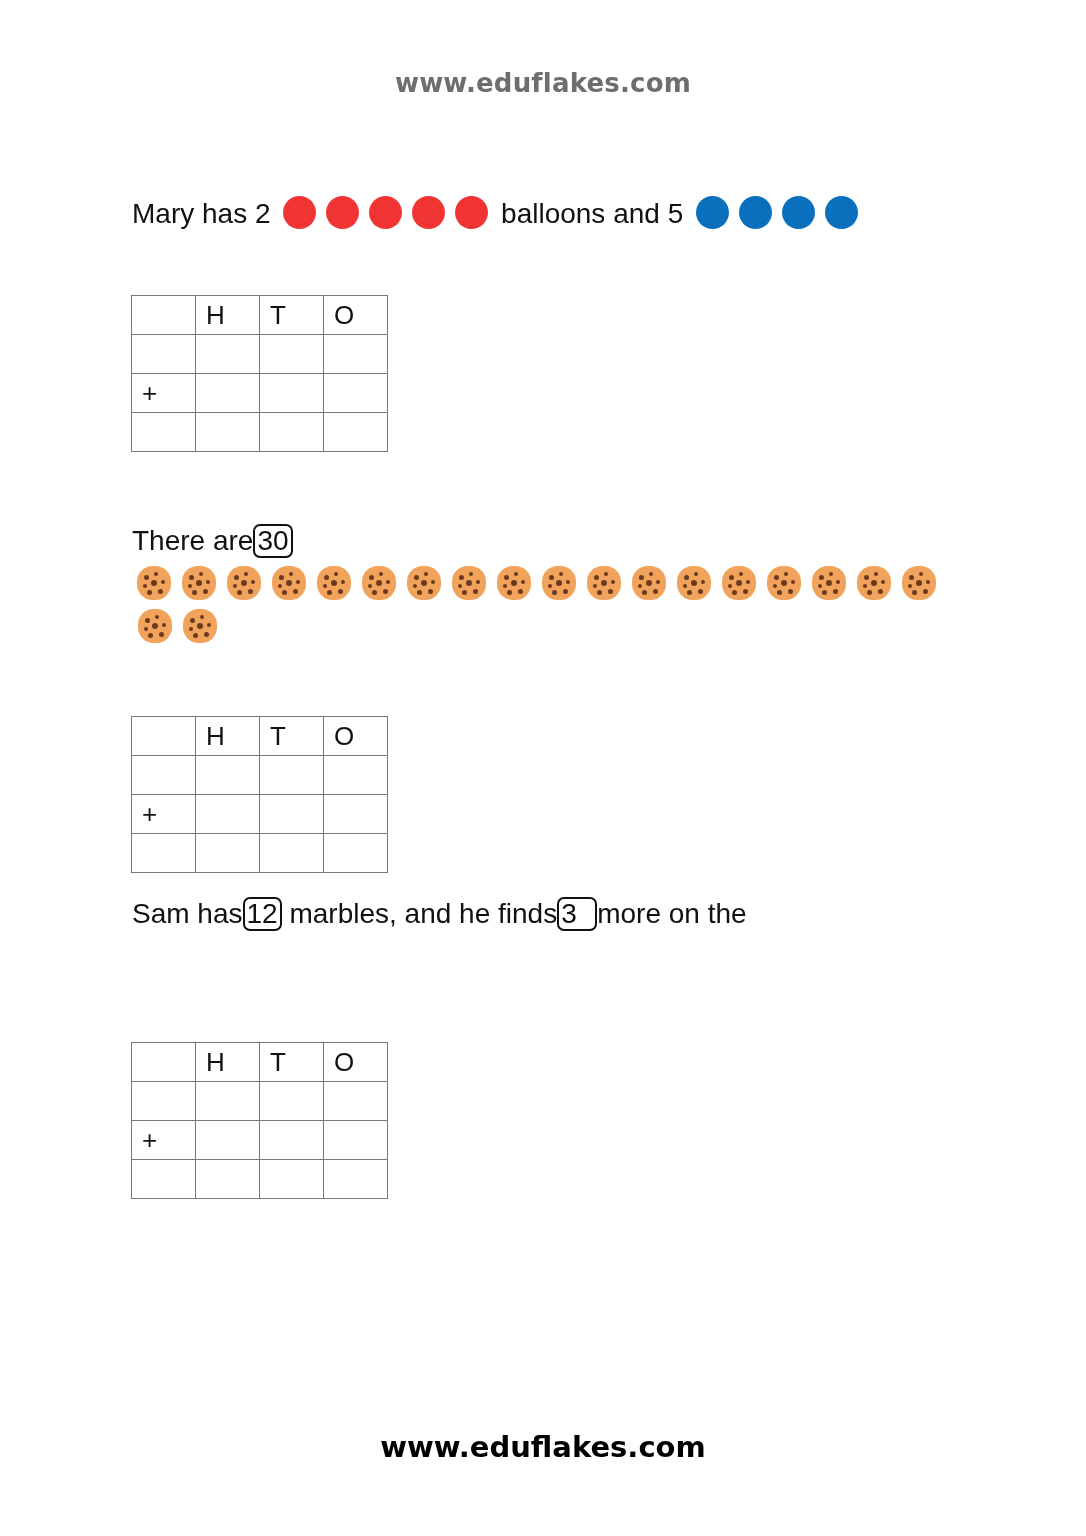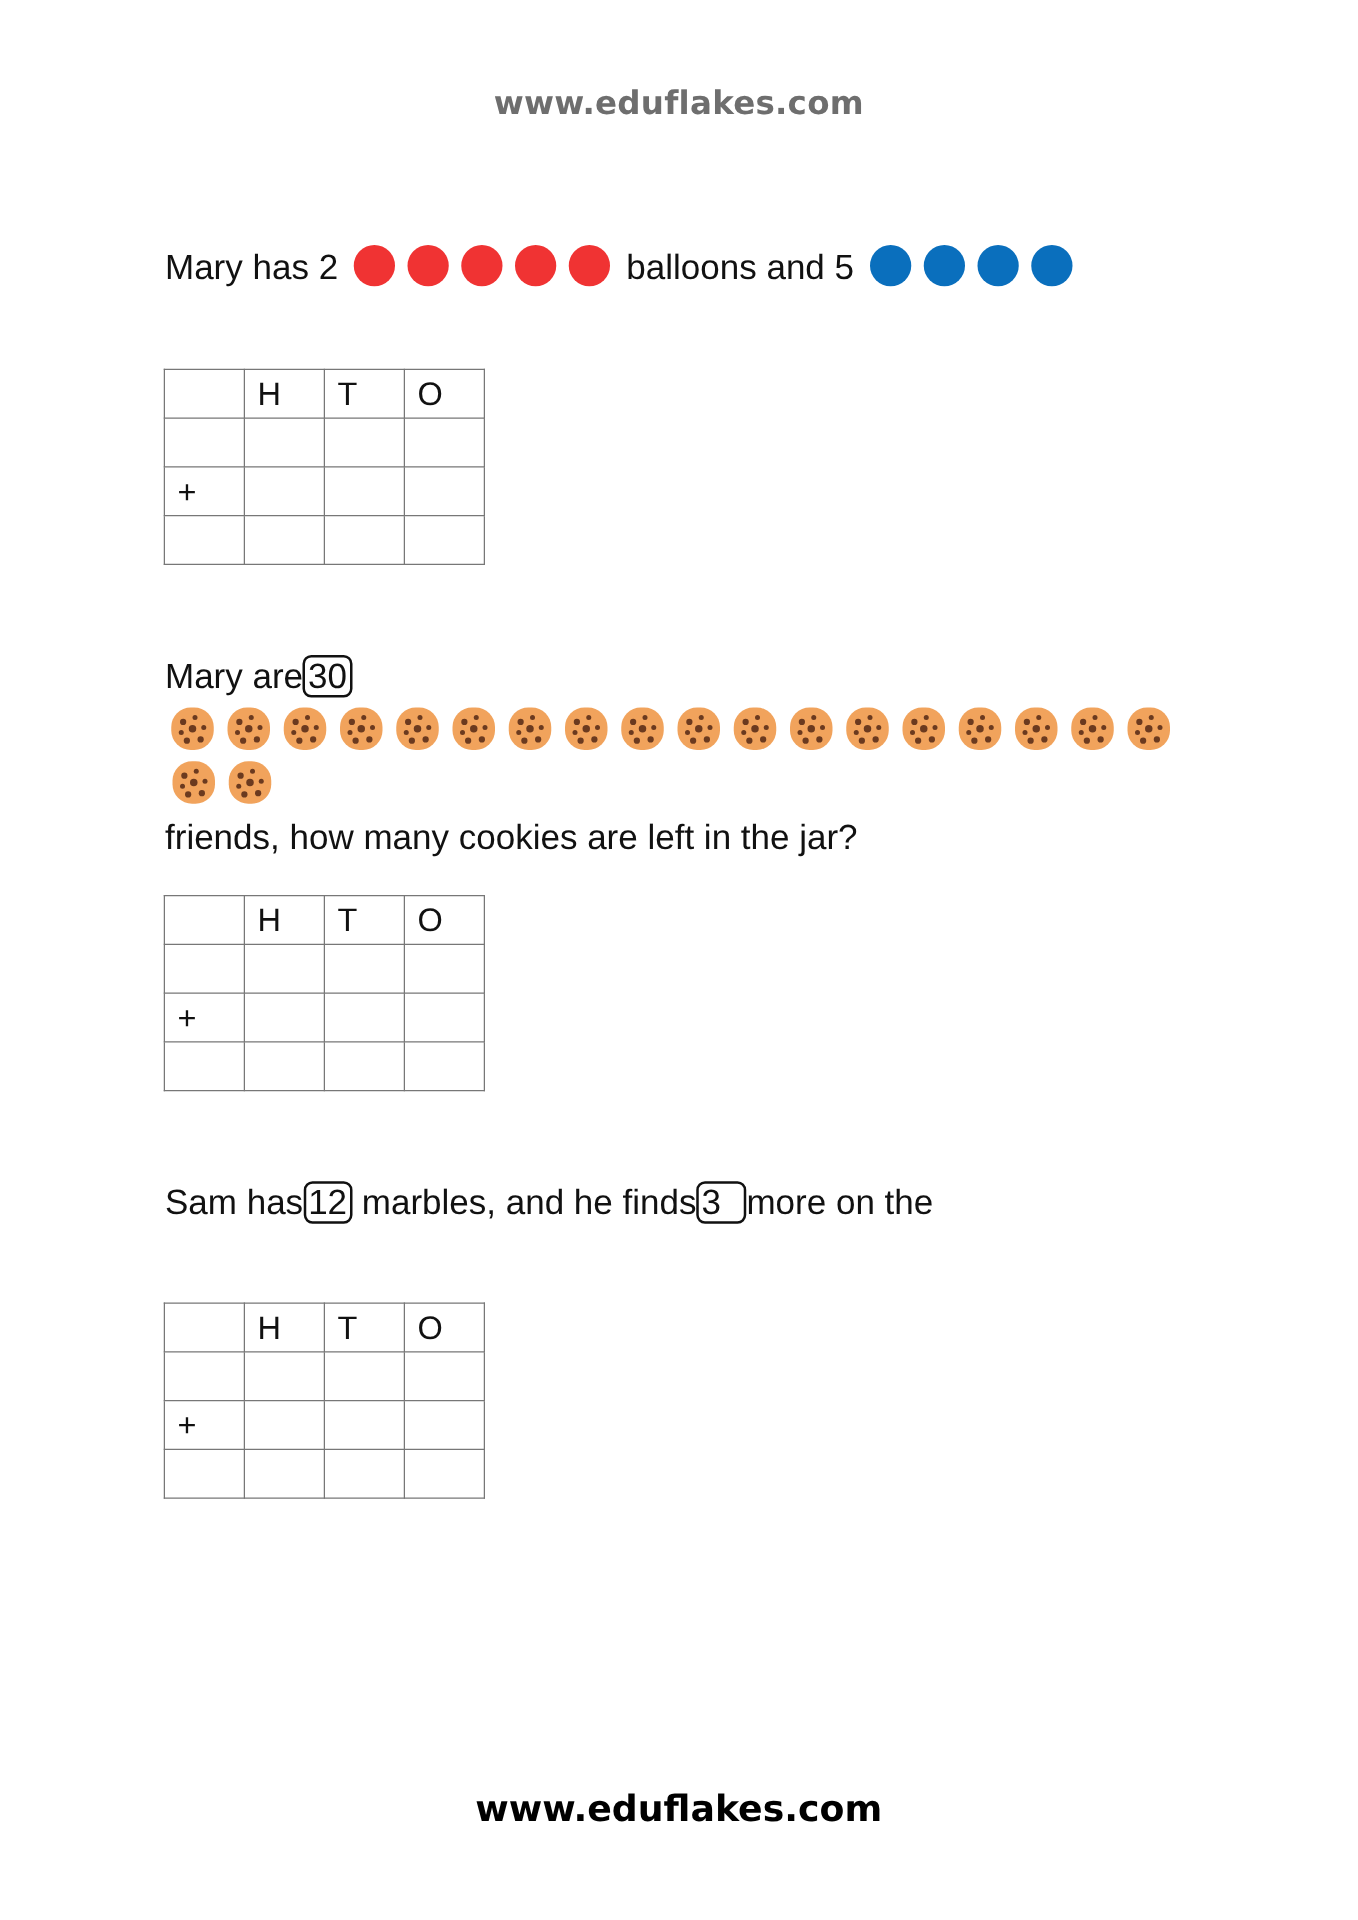--- a/index.html
+++ b/index.html
@@ -60,25 +60,24 @@
   <tr>
         <td></td>
         <td></td>
         <td></td>
         <td></td>
       </tr>
 </tbody>
   </table>
 
 <div class="problem" style="top:519px;">
-  <span>Mary are</span><span class="boxnum">30</span><br>
+  <span>There are</span><span class="boxnum">30</span><br>
   <div class="cookies-row" id="cookie-row-1"><span class="cookie"><i style="left: 7px; top: 9px; width: 5px; height: 5px;"></i><i style="left: 17px; top: 6px; width: 4px; height: 4px;"></i><i style="left: 14px; top: 14px; width: 6px; height: 6px;"></i><i style="left: 6px; top: 18px; width: 4px; height: 4px;"></i><i style="left: 24px; top: 14px; width: 4px; height: 4px;"></i><i style="left: 10px; top: 24px; width: 5px; height: 5px;"></i><i style="left: 21px; top: 23px; width: 5px; height: 5px;"></i></span><span class="cookie"><i style="left: 7px; top: 9px; width: 5px; height: 5px;"></i><i style="left: 17px; top: 6px; width: 4px; height: 4px;"></i><i style="left: 14px; top: 14px; width: 6px; height: 6px;"></i><i style="left: 6px; top: 18px; width: 4px; height: 4px;"></i><i style="left: 24px; top: 14px; width: 4px; height: 4px;"></i><i style="left: 10px; top: 24px; width: 5px; height: 5px;"></i><i style="left: 21px; top: 23px; width: 5px; height: 5px;"></i></span><span class="cookie"><i style="left: 7px; top: 9px; width: 5px; height: 5px;"></i><i style="left: 17px; top: 6px; width: 4px; height: 4px;"></i><i style="left: 14px; top: 14px; width: 6px; height: 6px;"></i><i style="left: 6px; top: 18px; width: 4px; height: 4px;"></i><i style="left: 24px; top: 14px; width: 4px; height: 4px;"></i><i style="left: 10px; top: 24px; width: 5px; height: 5px;"></i><i style="left: 21px; top: 23px; width: 5px; height: 5px;"></i></span><span class="cookie"><i style="left: 7px; top: 9px; width: 5px; height: 5px;"></i><i style="left: 17px; top: 6px; width: 4px; height: 4px;"></i><i style="left: 14px; top: 14px; width: 6px; height: 6px;"></i><i style="left: 6px; top: 18px; width: 4px; height: 4px;"></i><i style="left: 24px; top: 14px; width: 4px; height: 4px;"></i><i style="left: 10px; top: 24px; width: 5px; height: 5px;"></i><i style="left: 21px; top: 23px; width: 5px; height: 5px;"></i></span><span class="cookie"><i style="left: 7px; top: 9px; width: 5px; height: 5px;"></i><i style="left: 17px; top: 6px; width: 4px; height: 4px;"></i><i style="left: 14px; top: 14px; width: 6px; height: 6px;"></i><i style="left: 6px; top: 18px; width: 4px; height: 4px;"></i><i style="left: 24px; top: 14px; width: 4px; height: 4px;"></i><i style="left: 10px; top: 24px; width: 5px; height: 5px;"></i><i style="left: 21px; top: 23px; width: 5px; height: 5px;"></i></span><span class="cookie"><i style="left: 7px; top: 9px; width: 5px; height: 5px;"></i><i style="left: 17px; top: 6px; width: 4px; height: 4px;"></i><i style="left: 14px; top: 14px; width: 6px; height: 6px;"></i><i style="left: 6px; top: 18px; width: 4px; height: 4px;"></i><i style="left: 24px; top: 14px; width: 4px; height: 4px;"></i><i style="left: 10px; top: 24px; width: 5px; height: 5px;"></i><i style="left: 21px; top: 23px; width: 5px; height: 5px;"></i></span><span class="cookie"><i style="left: 7px; top: 9px; width: 5px; height: 5px;"></i><i style="left: 17px; top: 6px; width: 4px; height: 4px;"></i><i style="left: 14px; top: 14px; width: 6px; height: 6px;"></i><i style="left: 6px; top: 18px; width: 4px; height: 4px;"></i><i style="left: 24px; top: 14px; width: 4px; height: 4px;"></i><i style="left: 10px; top: 24px; width: 5px; height: 5px;"></i><i style="left: 21px; top: 23px; width: 5px; height: 5px;"></i></span><span class="cookie"><i style="left: 7px; top: 9px; width: 5px; height: 5px;"></i><i style="left: 17px; top: 6px; width: 4px; height: 4px;"></i><i style="left: 14px; top: 14px; width: 6px; height: 6px;"></i><i style="left: 6px; top: 18px; width: 4px; height: 4px;"></i><i style="left: 24px; top: 14px; width: 4px; height: 4px;"></i><i style="left: 10px; top: 24px; width: 5px; height: 5px;"></i><i style="left: 21px; top: 23px; width: 5px; height: 5px;"></i></span><span class="cookie"><i style="left: 7px; top: 9px; width: 5px; height: 5px;"></i><i style="left: 17px; top: 6px; width: 4px; height: 4px;"></i><i style="left: 14px; top: 14px; width: 6px; height: 6px;"></i><i style="left: 6px; top: 18px; width: 4px; height: 4px;"></i><i style="left: 24px; top: 14px; width: 4px; height: 4px;"></i><i style="left: 10px; top: 24px; width: 5px; height: 5px;"></i><i style="left: 21px; top: 23px; width: 5px; height: 5px;"></i></span><span class="cookie"><i style="left: 7px; top: 9px; width: 5px; height: 5px;"></i><i style="left: 17px; top: 6px; width: 4px; height: 4px;"></i><i style="left: 14px; top: 14px; width: 6px; height: 6px;"></i><i style="left: 6px; top: 18px; width: 4px; height: 4px;"></i><i style="left: 24px; top: 14px; width: 4px; height: 4px;"></i><i style="left: 10px; top: 24px; width: 5px; height: 5px;"></i><i style="left: 21px; top: 23px; width: 5px; height: 5px;"></i></span><span class="cookie"><i style="left: 7px; top: 9px; width: 5px; height: 5px;"></i><i style="left: 17px; top: 6px; width: 4px; height: 4px;"></i><i style="left: 14px; top: 14px; width: 6px; height: 6px;"></i><i style="left: 6px; top: 18px; width: 4px; height: 4px;"></i><i style="left: 24px; top: 14px; width: 4px; height: 4px;"></i><i style="left: 10px; top: 24px; width: 5px; height: 5px;"></i><i style="left: 21px; top: 23px; width: 5px; height: 5px;"></i></span><span class="cookie"><i style="left: 7px; top: 9px; width: 5px; height: 5px;"></i><i style="left: 17px; top: 6px; width: 4px; height: 4px;"></i><i style="left: 14px; top: 14px; width: 6px; height: 6px;"></i><i style="left: 6px; top: 18px; width: 4px; height: 4px;"></i><i style="left: 24px; top: 14px; width: 4px; height: 4px;"></i><i style="left: 10px; top: 24px; width: 5px; height: 5px;"></i><i style="left: 21px; top: 23px; width: 5px; height: 5px;"></i></span><span class="cookie"><i style="left: 7px; top: 9px; width: 5px; height: 5px;"></i><i style="left: 17px; top: 6px; width: 4px; height: 4px;"></i><i style="left: 14px; top: 14px; width: 6px; height: 6px;"></i><i style="left: 6px; top: 18px; width: 4px; height: 4px;"></i><i style="left: 24px; top: 14px; width: 4px; height: 4px;"></i><i style="left: 10px; top: 24px; width: 5px; height: 5px;"></i><i style="left: 21px; top: 23px; width: 5px; height: 5px;"></i></span><span class="cookie"><i style="left: 7px; top: 9px; width: 5px; height: 5px;"></i><i style="left: 17px; top: 6px; width: 4px; height: 4px;"></i><i style="left: 14px; top: 14px; width: 6px; height: 6px;"></i><i style="left: 6px; top: 18px; width: 4px; height: 4px;"></i><i style="left: 24px; top: 14px; width: 4px; height: 4px;"></i><i style="left: 10px; top: 24px; width: 5px; height: 5px;"></i><i style="left: 21px; top: 23px; width: 5px; height: 5px;"></i></span><span class="cookie"><i style="left: 7px; top: 9px; width: 5px; height: 5px;"></i><i style="left: 17px; top: 6px; width: 4px; height: 4px;"></i><i style="left: 14px; top: 14px; width: 6px; height: 6px;"></i><i style="left: 6px; top: 18px; width: 4px; height: 4px;"></i><i style="left: 24px; top: 14px; width: 4px; height: 4px;"></i><i style="left: 10px; top: 24px; width: 5px; height: 5px;"></i><i style="left: 21px; top: 23px; width: 5px; height: 5px;"></i></span><span class="cookie"><i style="left: 7px; top: 9px; width: 5px; height: 5px;"></i><i style="left: 17px; top: 6px; width: 4px; height: 4px;"></i><i style="left: 14px; top: 14px; width: 6px; height: 6px;"></i><i style="left: 6px; top: 18px; width: 4px; height: 4px;"></i><i style="left: 24px; top: 14px; width: 4px; height: 4px;"></i><i style="left: 10px; top: 24px; width: 5px; height: 5px;"></i><i style="left: 21px; top: 23px; width: 5px; height: 5px;"></i></span><span class="cookie"><i style="left: 7px; top: 9px; width: 5px; height: 5px;"></i><i style="left: 17px; top: 6px; width: 4px; height: 4px;"></i><i style="left: 14px; top: 14px; width: 6px; height: 6px;"></i><i style="left: 6px; top: 18px; width: 4px; height: 4px;"></i><i style="left: 24px; top: 14px; width: 4px; height: 4px;"></i><i style="left: 10px; top: 24px; width: 5px; height: 5px;"></i><i style="left: 21px; top: 23px; width: 5px; height: 5px;"></i></span><span class="cookie"><i style="left: 7px; top: 9px; width: 5px; height: 5px;"></i><i style="left: 17px; top: 6px; width: 4px; height: 4px;"></i><i style="left: 14px; top: 14px; width: 6px; height: 6px;"></i><i style="left: 6px; top: 18px; width: 4px; height: 4px;"></i><i style="left: 24px; top: 14px; width: 4px; height: 4px;"></i><i style="left: 10px; top: 24px; width: 5px; height: 5px;"></i><i style="left: 21px; top: 23px; width: 5px; height: 5px;"></i></span></div>
   <span id="cookie-row-2"><span class="cookie"><i style="left: 7px; top: 9px; width: 5px; height: 5px;"></i><i style="left: 17px; top: 6px; width: 4px; height: 4px;"></i><i style="left: 14px; top: 14px; width: 6px; height: 6px;"></i><i style="left: 6px; top: 18px; width: 4px; height: 4px;"></i><i style="left: 24px; top: 14px; width: 4px; height: 4px;"></i><i style="left: 10px; top: 24px; width: 5px; height: 5px;"></i><i style="left: 21px; top: 23px; width: 5px; height: 5px;"></i></span><span class="cookie"><i style="left: 7px; top: 9px; width: 5px; height: 5px;"></i><i style="left: 17px; top: 6px; width: 4px; height: 4px;"></i><i style="left: 14px; top: 14px; width: 6px; height: 6px;"></i><i style="left: 6px; top: 18px; width: 4px; height: 4px;"></i><i style="left: 24px; top: 14px; width: 4px; height: 4px;"></i><i style="left: 10px; top: 24px; width: 5px; height: 5px;"></i><i style="left: 21px; top: 23px; width: 5px; height: 5px;"></i></span></span>
   <br>
-  <span>friends, how many cookies are left in the jar?</span>
 </div>
 
 <table class="hto" style="top:716px;">
   <tbody>
       <tr>
         <td></td>
         <td>H</td>
         <td>T</td>
         <td>O</td>
       </tr>
@@ -96,21 +95,21 @@
       </tr>
   <tr>
         <td></td>
         <td></td>
         <td></td>
         <td></td>
       </tr>
 </tbody>
   </table>
 
-<div class="problem" style="top:940px;">
+<div class="problem" style="top:892px;">
   <span>Sam has</span><span class="boxnum">12</span>
   <span>marbles, and he finds</span><span class="boxnum" style="min-width:32px;">3</span><span>more on the</span><br>
 </div>
 
 <table class="hto" style="top:1042px;">
   <tbody>
       <tr>
         <td></td>
         <td>H</td>
         <td>T</td>

